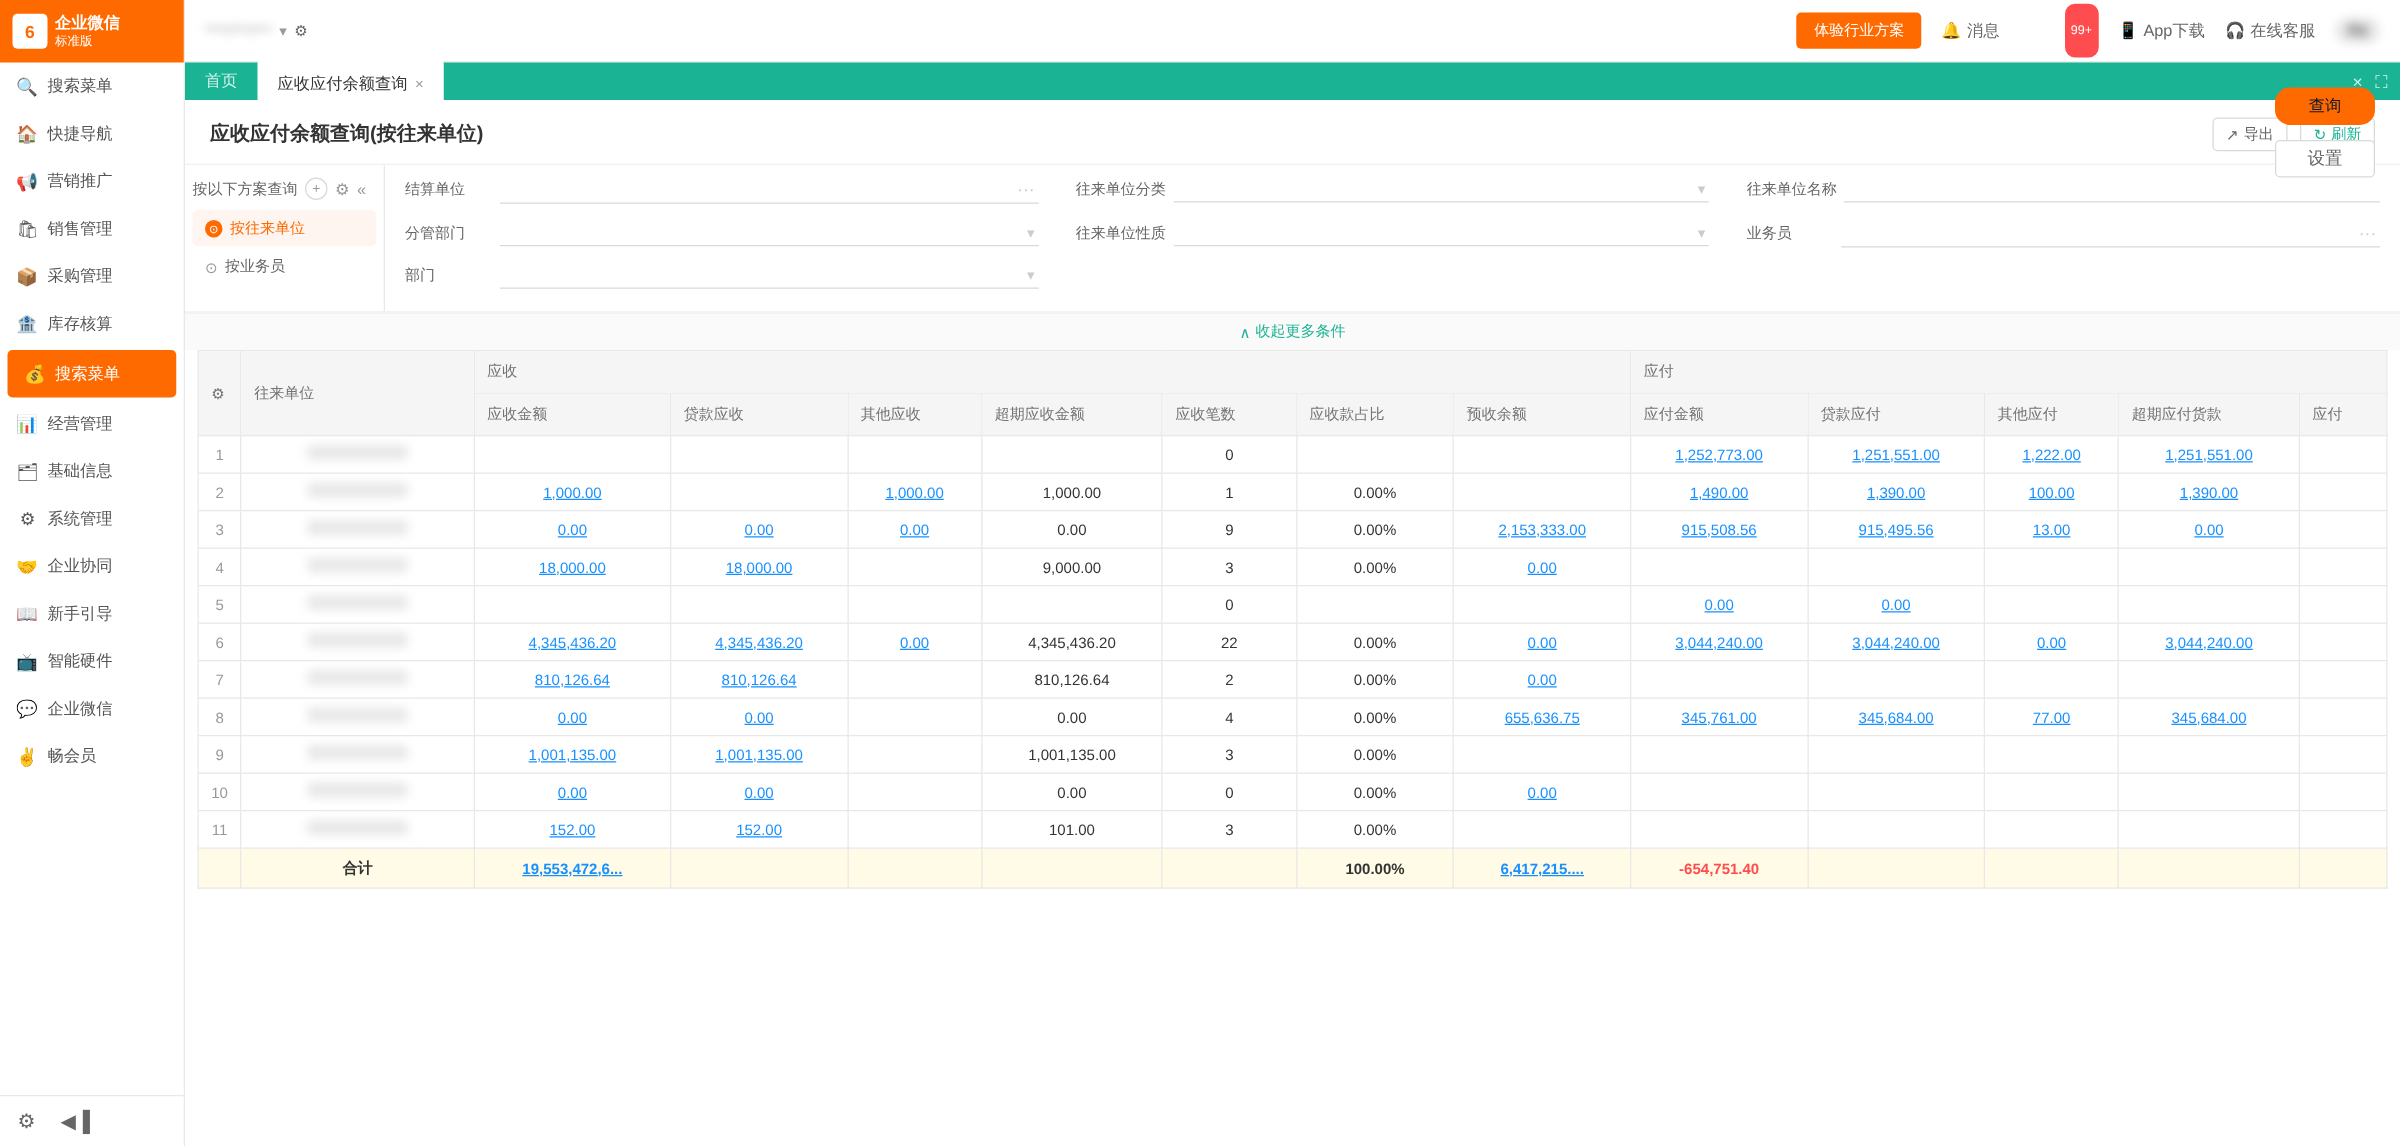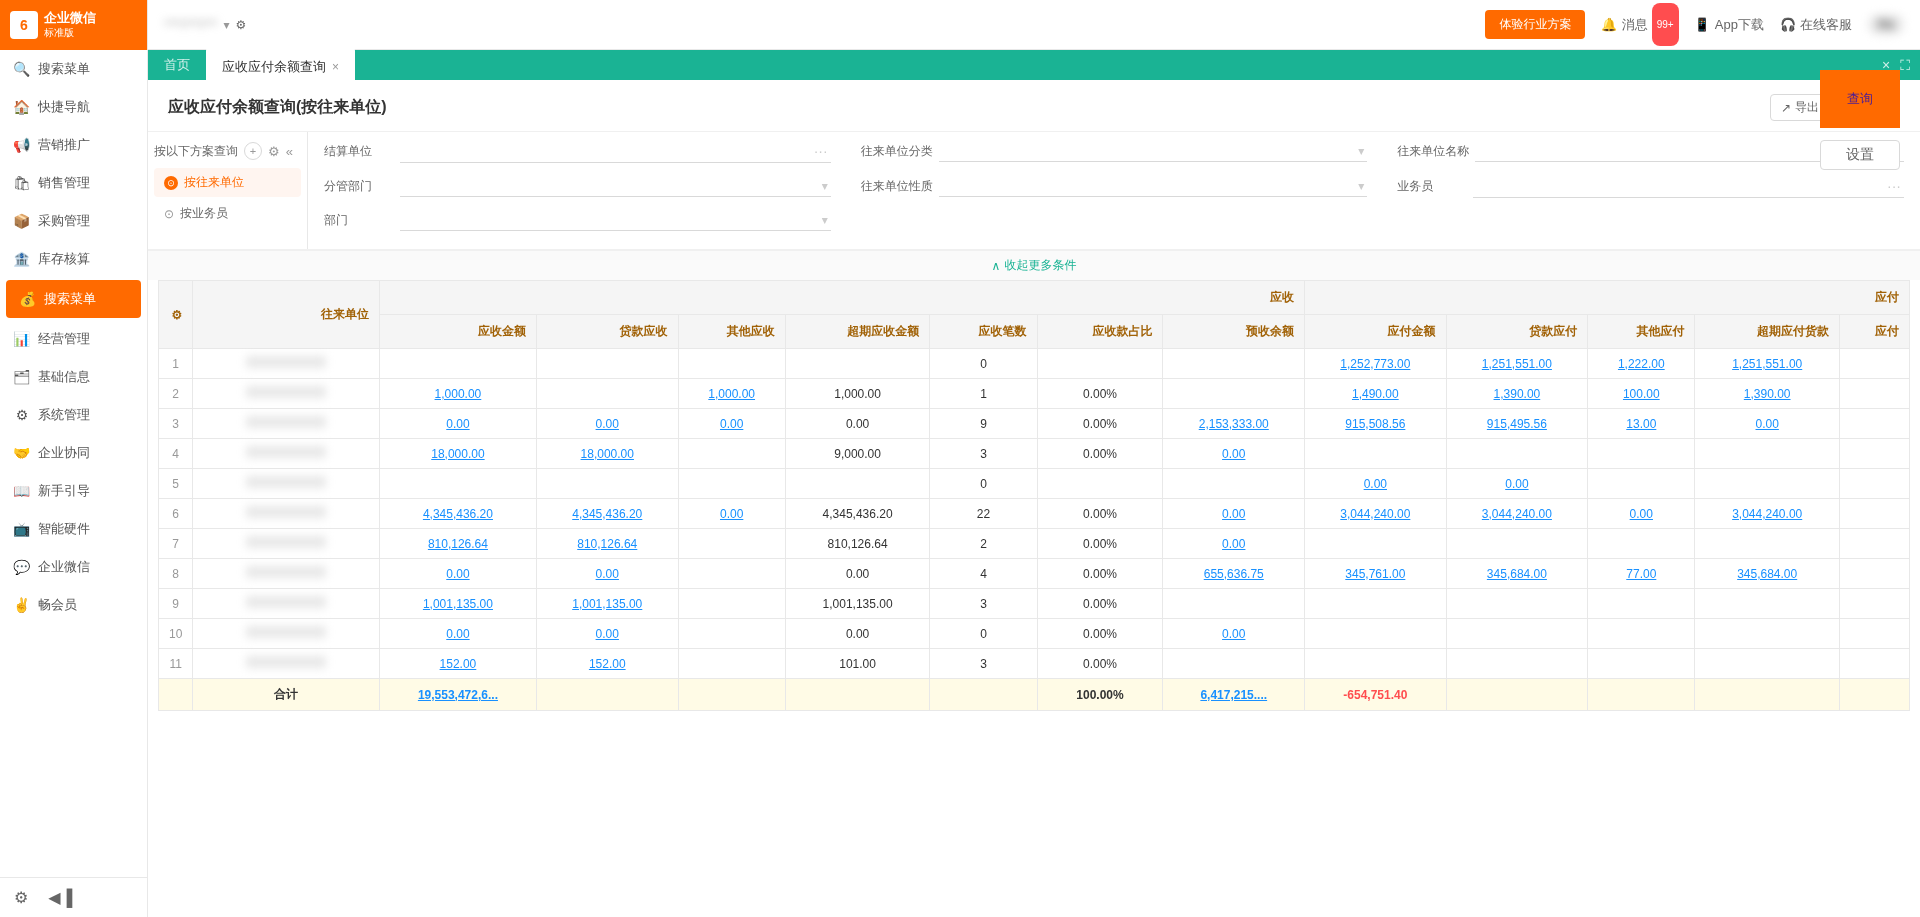--- a/index.html
+++ b/index.html
@@ -19,21 +19,21 @@
 
     
     .main { flex: 1; display: flex; flex-direction: column; height: 100%; overflow: hidden; }
 
     
     .top-header { height: 50px; background: #fff; display: flex; align-items: center; padding: 0 16px; border-bottom: 1px solid #e8e8e8; gap: 10px; }
     .breadcrumb-area { display: flex; align-items: center; gap: 6px; flex: 1; }
     .breadcrumb-text { color: #999; font-size: 12px; }
     .top-actions { display: flex; align-items: center; gap: 16px; }
     .top-btn-orange { background: #ff6a00; color: #fff; border: none; border-radius: 4px; padding: 6px 14px; font-size: 12px; cursor: pointer; }
-    .badge { background: #ff4d4f; color: #fff; border-radius: 8px; padding: 16px 5px; font-size: 10px; min-width: 16px; text-align: right; }
+    .badge { background: #ff4d4f; color: #fff; border-radius: 8px; padding: 16px 5px; font-size: 10px; min-width: 16px; text-align: right; margin-left: 48px; }
 
     
     .tab-bar { height: 30px; background: #1ab394; display: flex; align-items: center; padding: 0; position: relative; }
     .tab-item { height: 40px; display: flex; align-items: center; padding: 0 16px; cursor: pointer; font-size: 13px; color: rgba(255,255,255,0.8); gap: 6px; }
     .tab-item.active { background: #fff; color: #333; border-radius: 4px 4px 0 0; margin-top: 4px; }
     .tab-close { font-size: 12px; cursor: pointer; color: #999; }
     .tab-bar-right { margin-left: auto; display: flex; align-items: center; padding-right: 10px; gap: 10px; }
     .tab-bar-icon { color: rgba(255,255,255,0.8); cursor: pointer; font-size: 14px; }
 
     
@@ -42,37 +42,37 @@
     .page-title { font-size: 16px; font-weight: bold; color: #333; }
     .page-header-actions { display: flex; align-items: center; gap: 10px; }
     .btn-export { background: none; border: 1px solid #d9d9d9; border-radius: 4px; padding: 4px 10px; font-size: 12px; cursor: pointer; color: #666; display: flex; align-items: center; gap: 4px; }
     .btn-refresh { background: none; border: 1px solid #d9d9d9; border-radius: 4px; padding: 4px 10px; font-size: 12px; cursor: pointer; color: #1ab394; display: flex; align-items: center; gap: 4px; }
     .sub-menu-item { display: flex; align-items: center; gap: 6px; padding: 6px 10px; cursor: pointer; color: #ff6a00; font-size: 12px; background: #fff5f0; border-radius: 4px; margin: 2px 0; }
     .sub-menu-item2 { display: flex; align-items: center; gap: 6px; padding: 6px 10px; cursor: pointer; color: #666; font-size: 12px; }
 
     
     .table-container { flex: 1; overflow: auto; padding: 0 10px; }
     .data-table { width: 100%; border-collapse: collapse; font-size: 12px; }
-    .data-table th { background: #f5f5f5; color: #a16207; padding: 8px 10px; text-align: right; border: 1px solid #e8e8e8; font-weight: bold; white-space: nowrap; position: sticky; top: 0; z-index: 2; }
+    .data-table th { background: #f5f5f5; color: #737373; padding: 8px 10px; text-align: left; border: 1px solid #e8e8e8; font-weight: normal; white-space: nowrap; position: sticky; top: 0; z-index: 2; }
     .data-table td { padding: 7px 10px; text-align: center; border: 1px solid #e8e8e8; white-space: nowrap; color: #333; }
     .data-table .num-link { color: #1890ff; text-decoration: underline; cursor: pointer; }
     .data-table .row-num { color: #999; }
     .group-header { background: #f5f5f5; text-align: center; font-weight: bold; }
     .table-footer { background: #fffbe6; font-weight: bold; }
     .table-footer td { background: #fffbe6; }
     .blurred { filter: blur(4px); user-select: none; }
 
     .filter-wrapper { display: flex; border-bottom: 1px solid #f0f0f0; }
     .filter-left-panel { width: 160px; flex-shrink: 0; border-right: 1px solid #e8e8e8; padding: 10px 6px; }
     .filter-right-panel { flex: 1; padding: 8px 16px; }
     .filter-scheme-label { display: flex; align-items: center; gap: 6px; font-size: 12px; color: #666; margin-bottom: 8px; }
     .filter-cell { display: flex; align-items: center; gap: 6px; }
     .filter-cell-label { color: #666; font-size: 12px; min-width: 70px; white-space: nowrap; }
     .filter-cell-input { flex: 1; border: none; border-bottom: 1px solid #d9d9d9; font-size: 12px; padding: 3px 4px; outline: none; background: transparent; }
-    .query-btn { background: #ff6a00; color: #4c1d95; border: none; border-radius: 0; padding: 20px 20px; font-size: 13px; cursor: pointer; width: 100%; margin-bottom: 6px; }
+    .query-btn { background: #ff6a00; color: #0f172a; border: none; border-radius: 12px; padding: 6px 20px; font-size: 13px; cursor: pointer; width: 100%; margin-bottom: 6px; }
     .settings-btn { background: #fff; color: #666; border: 1px solid #d9d9d9; border-radius: 4px; padding: 5px 20px; font-size: 14px; cursor: pointer; width: 100%; }
     .collapse-row { display: flex; align-items: center; justify-content: center; padding: 6px; cursor: pointer; color: #1ab394; font-size: 12px; gap: 4px; background: #fafafa; border-top: 1px solid #f0f0f0; }
   </style>
 </head>
 <body>
 
 <div class="sidebar">
   <div class="sidebar-logo">
     <div class="sidebar-logo-icon">6</div>
     <div>

